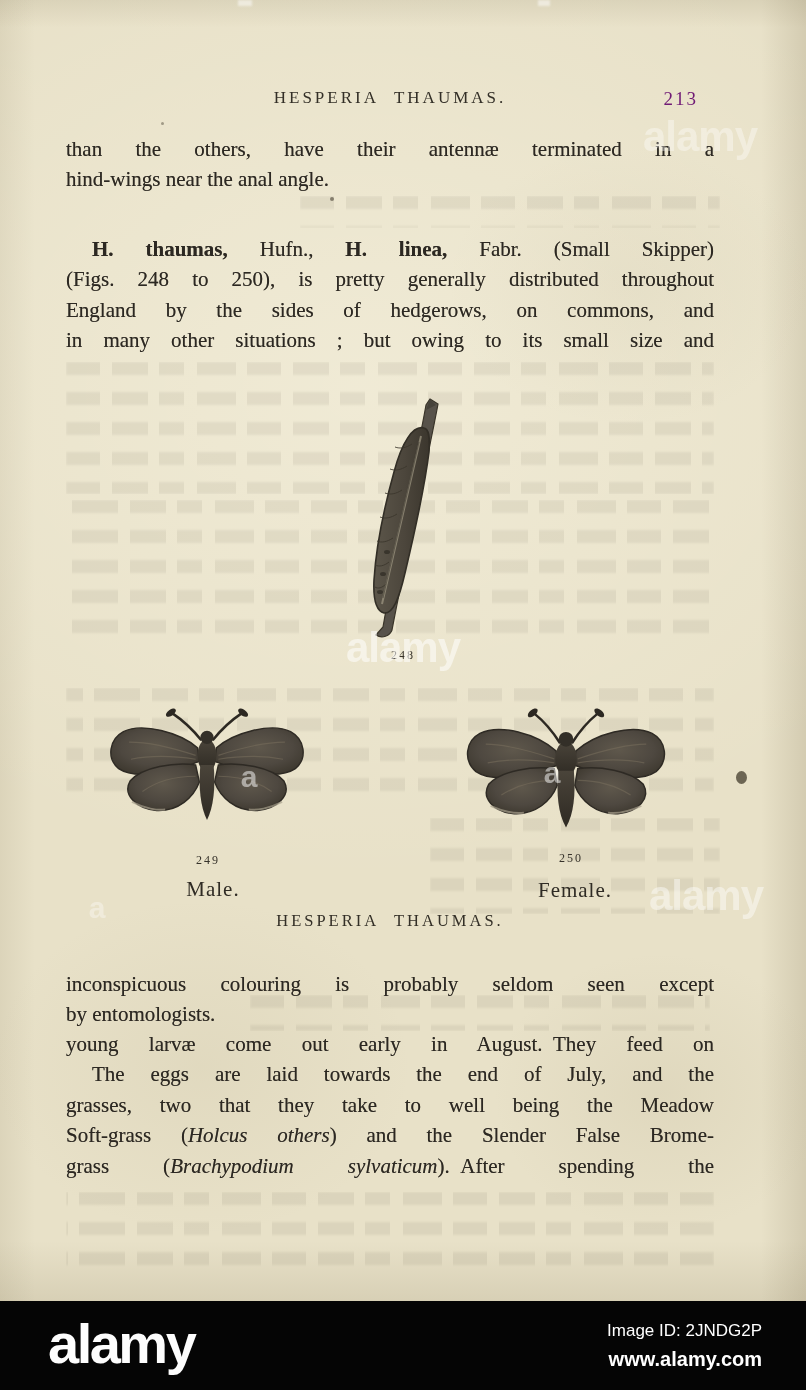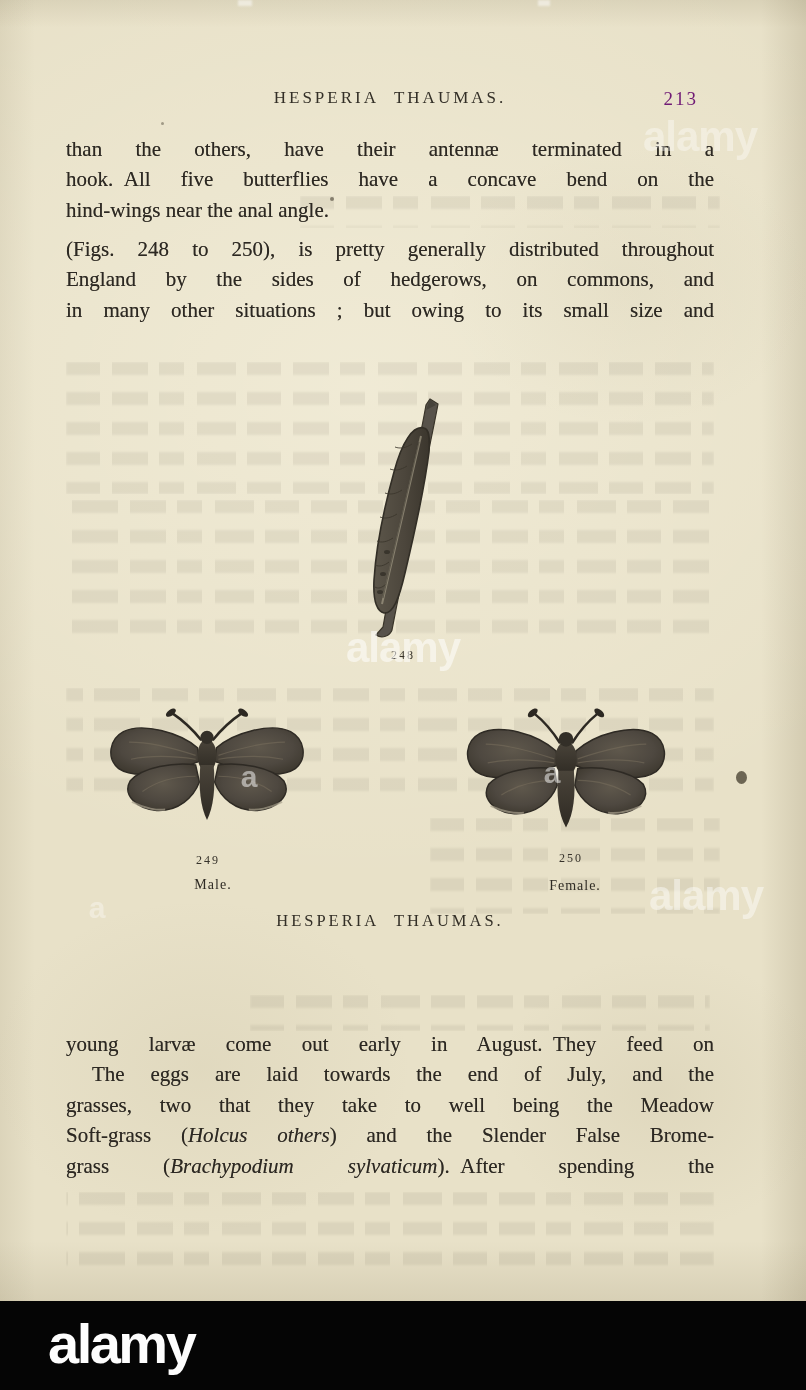--- a/index.html
+++ b/index.html
@@ -28,21 +28,21 @@
   .rh-title{position:absolute;left:0;right:0;text-align:center;font-size:17px;
             letter-spacing:3px;word-spacing:9px;color:#332f27;}
   .rh-page{position:absolute;right:16px;top:0;font-size:19px;letter-spacing:2px;color:#701a75;}
   .para{position:absolute;left:66px;width:648px;font-size:21px;line-height:30.4px;
         color:#2c2822;text-shadow:0 0 .4px rgba(44,40,34,.55);}
   .line{text-align:justify;text-align-last:justify;white-space:normal;}
   .line.ragged{text-align-last:left;}
   .line.indent{text-indent:26px;}
   
   .fig-num{position:absolute;font-size:12px;letter-spacing:2px;color:#36322a;transform:translateX(-50%);}
-  .fig-label{position:absolute;font-size:14px;letter-spacing:1px;color:#2f2b24;transform:translateX(-50%);}
+  .fig-label{position:absolute;font-size:21px;letter-spacing:1px;color:#2f2b24;transform:translateX(-50%);}
   .fig-caption{position:absolute;left:66px;width:648px;text-align:center;font-size:16.5px;
                letter-spacing:3px;word-spacing:9px;color:#332f27;}
   svg{position:absolute;overflow:visible;}
   
   .wm{position:absolute;transform:translate(-50%,-50%);font-family:"Liberation Sans",sans-serif;
       font-weight:bold;color:#fff;filter:blur(.7px);pointer-events:none;}
   .wm-word{font-size:42px;letter-spacing:-1px;}
   .wm-a{font-size:30px;}
   .speck{position:absolute;border-radius:50%;}
   
@@ -68,29 +68,31 @@
 <div class="ghost" style="left:250px;top:995px;width:460px;height:36px;"></div>
 <div class="ghost" style="left:66px;top:1192px;width:648px;height:78px;-webkit-mask-position-x:25px;mask-position:25px 0;"></div>
 
 <div class="running-header">
   <div class="rh-title">HESPERIA THAUMAS.</div>
   <div class="rh-page">213</div>
 </div>
 
 <div class="para" style="top:134px;">
     <div class="line">than the others, have their antennæ terminated in a</div>
-    <div class="line">hook. All five butterflies have a concave bend on the</div>
     <div class="line ragged">hind-wings near the anal angle.</div>
   </div>
 <div class="para" style="top:234px;">
+    <div class="line indent"><b>H. thaumas,</b> Hufn., <b>H. linea,</b> Fabr. (Small Skipper)</div>
     <div class="line">(Figs. 248 to 250), is pretty generally distributed throughout</div>
     <div class="line">England by the sides of hedgerows, on commons, and</div>
     <div class="line">in many other situations ; but owing to its small size and</div>
   </div>
 <div class="para" style="top:969px;">
+    <div class="line">inconspicuous colouring is probably seldom seen except</div>
+    <div class="line ragged">by entomologists.</div>
   </div>
 <div class="para" style="top:1029px;">
     <div class="line">young larvæ come out early in August. They feed on</div>
     <div class="line indent">The eggs are laid towards the end of July, and the</div>
     <div class="line">grasses, two that they take to well being the Meadow</div>
     <div class="line">Soft-grass (<i>Holcus others</i>) and the Slender False Brome-</div>
     <div class="line">grass (<i>Brachypodium sylvaticum</i>). After spending the</div>
   </div>
 
 <svg width="0" height="0">
@@ -205,13 +207,17 @@
 <div class="wm wm-word" style="left:403px;top:648px;opacity:.55;">alamy</div>
 <div class="wm wm-word" style="left:706px;top:896px;opacity:.45;">alamy</div>
 <div class="wm wm-a" style="left:249px;top:777px;opacity:.5;">a</div>
 <div class="wm wm-a" style="left:552px;top:773px;opacity:.5;">a</div>
 <div class="wm wm-a" style="left:97px;top:908px;opacity:.35;">a</div>
 <div class="speck" style="left:238px;top:0;width:14px;height:6px;background:#fff;opacity:.5;filter:blur(1px);border-radius:0;"></div>
 <div class="speck" style="left:538px;top:0;width:12px;height:6px;background:#fff;opacity:.5;filter:blur(1px);border-radius:0;"></div>
 
 <div class="footer">
   <div class="footer-logo">alamy</div>
+  <div class="footer-right">
+    <div class="footer-id">Image ID: 2JNDG2P</div>
+    <div class="footer-url">www.alamy.com</div>
+  </div>
 </div>
 
 </body></html>

